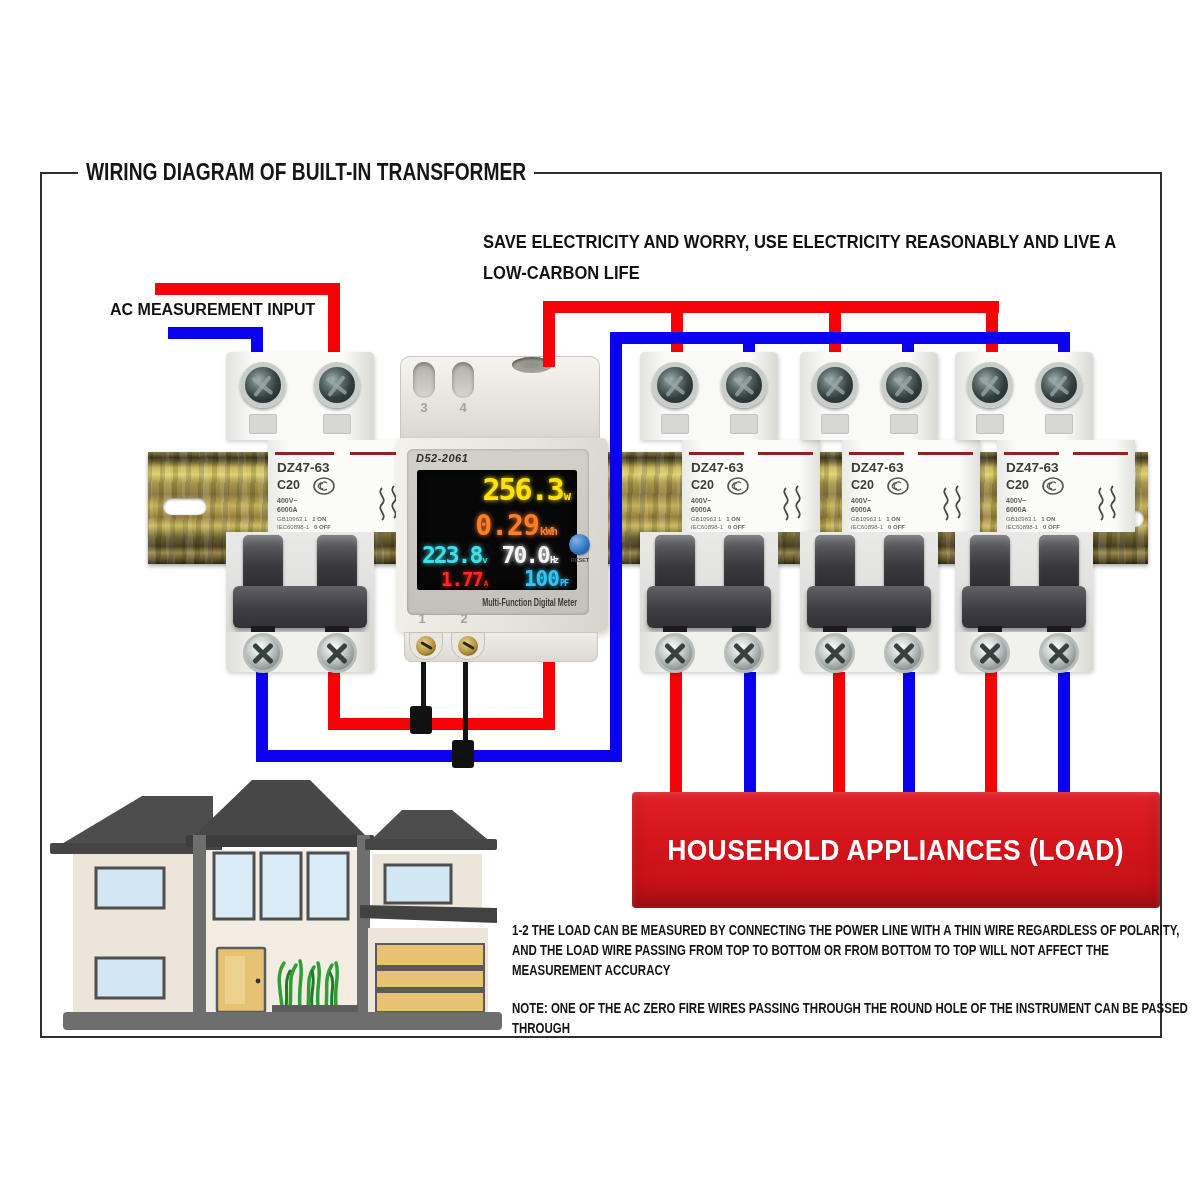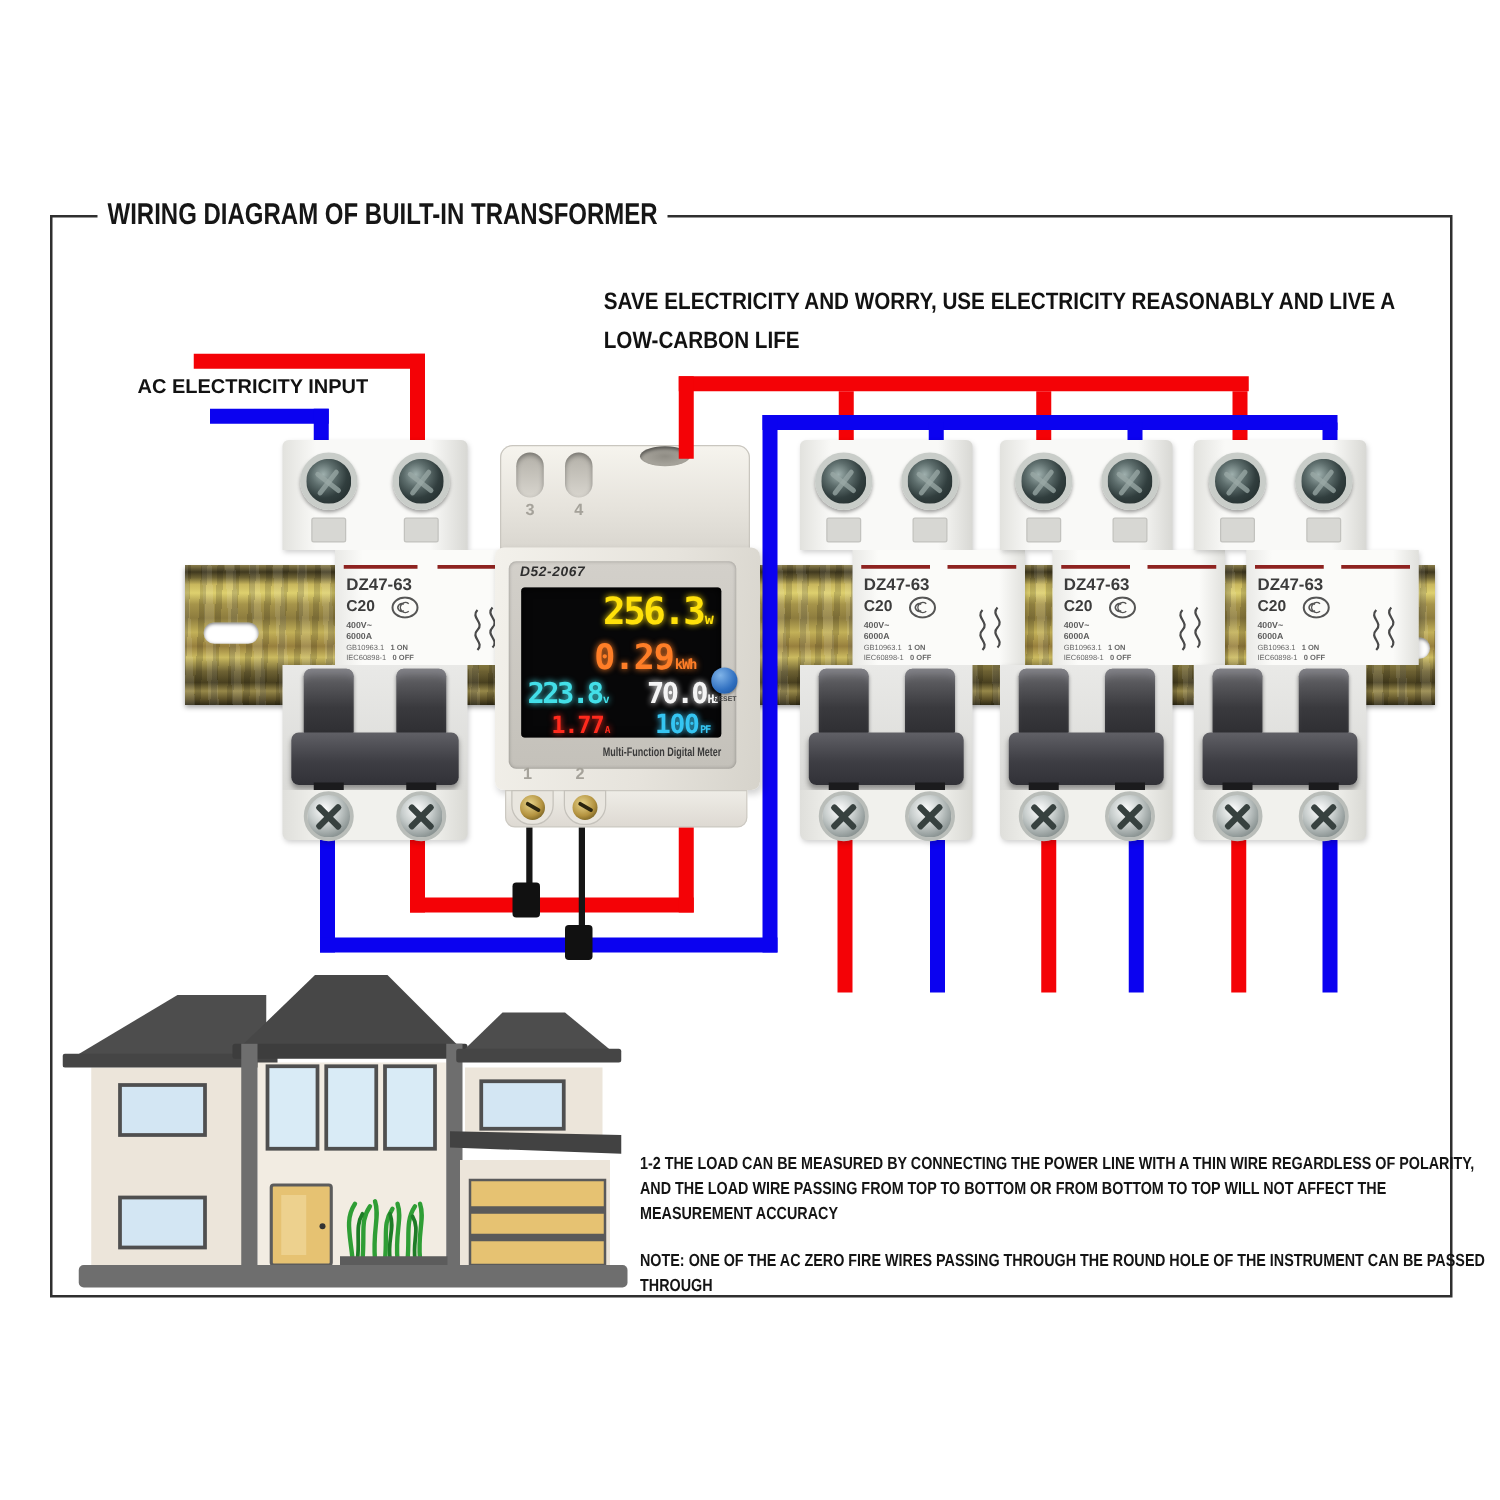--- a/index.html
+++ b/index.html
@@ -103,21 +103,21 @@
   #m-frame{left:407px;top:449px;width:182px;height:166px;border-radius:6px;z-index:4;
     background:linear-gradient(180deg,#d3d0ca,#c4c1ba);box-shadow:inset 0 0 3px rgba(0,0,0,.3);}
   #m-model{left:416px;top:452px;font-size:11px;font-weight:700;font-style:italic;color:#2e2e2e;
     letter-spacing:.5px;z-index:5;}
   #m-screen{left:417px;top:470px;width:160px;height:120px;background:#070708;border-radius:3px;
     box-shadow:inset 0 0 8px #000;z-index:5;font-family:"DejaVu Sans Mono",monospace;font-weight:700;}
   .seg-row{position:absolute;line-height:1;white-space:nowrap;text-shadow:0 0 5px;}
   .seg-row .unit{font-size:40%;margin-left:1px;}
   #row-power{top:5px;right:8px;font-size:30px;color:var(--seg-yellow,#ffe10a);letter-spacing:-2px;}
   #row-energy{top:42px;right:20px;font-size:28px;color:var(--seg-orange,#ff7e27);letter-spacing:-1px;}
-  #row-ve{top:74px;left:5px;right:4px;display:flex;justify-content:space-between;align-items:baseline;}
+  #row-ve{top:74px;left:5px;right:20px;display:flex;justify-content:space-between;align-items:baseline;}
   #volt{font-size:23px;color:var(--seg-cyan,#43dfe8);letter-spacing:-2px;}
   #freq{font-size:23px;color:var(--seg-white,#f5f5f5);letter-spacing:-2px;}
   #row-ap{top:99px;left:24px;right:9px;display:flex;justify-content:space-between;align-items:baseline;}
   #curr{font-size:19px;color:var(--seg-red,#ff2a1d);letter-spacing:-1px;}
   #pf{font-size:21px;color:var(--seg-pf,#35c5f2);letter-spacing:-1px;}
   #m-footer{left:417px;top:597px;width:160px;text-align:right;font-size:10px;font-weight:700;color:#3a3a3a;
     transform:scaleX(.72);transform-origin:right center;white-space:nowrap;z-index:5;}
   #m-reset{left:569px;top:534px;width:21px;height:21px;border-radius:50%;z-index:6;
     background:radial-gradient(circle at 35% 30%,#7fb3e8,#2f6fc0 60%,#1c4f92);box-shadow:0 1px 2px rgba(0,0,0,.4);}
   #m-reset-label{left:561px;top:557px;width:38px;text-align:center;font-size:5.5px;font-weight:700;color:#444;z-index:6;}
@@ -146,21 +146,21 @@
 </head>
 <body>
 
 <div id="canvas">
 
   <div class="abs" id="border-rect"></div>
 
   <div class="abs" id="title">WIRING DIAGRAM OF BUILT-IN TRANSFORMER</div>
   <div class="abs" id="subtitle">SAVE ELECTRICITY AND WORRY, USE ELECTRICITY REASONABLY AND LIVE A
 LOW-CARBON LIFE</div>
-  <div class="abs" id="ac-label">AC ELECTRICITY INPUT</div>
+  <div class="abs" id="ac-label">AC MEASUREMENT INPUT</div>
 
   <div class="abs" id="din-rail">
     <div class="rail-hole" id="rail-hole-left"></div>
     <div class="rail-hole" id="rail-hole-right"></div>
   </div>
 
   <div class="wire wr" style="left:155px;top:283px;width:185px;height:12px;"></div>
   <div class="wire wr" style="left:328px;top:283px;width:12px;height:73px;"></div>
   <div class="wire wb" style="left:168px;top:327px;width:95px;height:12px;"></div>
   <div class="wire wb" style="left:251px;top:327px;width:12px;height:29px;"></div>
@@ -348,21 +348,21 @@
   </div>
 
   <div class="abs meter-part" id="m-top"></div>
   <div class="abs" id="m-hole"></div>
   <div class="abs m-slot" id="m-slot-3"></div>
   <div class="abs m-slot" id="m-slot-4"></div>
   <div class="abs m-slot-label" id="m-slot-label-3">3</div>
   <div class="abs m-slot-label" id="m-slot-label-4">4</div>
   <div class="abs meter-part" id="m-body"></div>
   <div class="abs" id="m-frame"></div>
-  <div class="abs" id="m-model">D52-2067</div>
+  <div class="abs" id="m-model">D52-2061</div>
   <div class="abs" id="m-screen">
     <div class="seg-row" id="row-power"><span>256.3</span><span class="unit">w</span></div>
     <div class="seg-row" id="row-energy"><span>0.29</span><span class="unit">kWh</span></div>
     <div class="seg-row" id="row-ve">
       <span id="volt"><span>223.8</span><span class="unit">v</span></span>
       <span id="freq"><span>70.0</span><span class="unit">Hz</span></span>
     </div>
     <div class="seg-row" id="row-ap">
       <span id="curr"><span>1.77</span><span class="unit">A</span></span>
       <span id="pf"><span>100</span><span class="unit">PF</span></span>
@@ -374,20 +374,23 @@
   <div class="abs m-term-label" id="m-term-label-1">1</div>
   <div class="abs m-term-label" id="m-term-label-2">2</div>
   <div class="abs meter-part" id="m-bottom"></div>
   <div class="abs m-bump" id="m-bump-1">
       <div class="tscrew"></div>
     </div>
   <div class="abs m-bump" id="m-bump-2">
       <div class="tscrew"></div>
     </div>
 
+  <div class="abs" id="load-box">
+    <span>HOUSEHOLD APPLIANCES (LOAD)</span>
+  </div>
 
   <svg class="abs" id="house" width="455" height="275" viewBox="0 0 455 275">
 
     <rect x="23" y="89" width="122" height="158" fill="#ece5da"></rect>
     <polygon points="5,83 92,31 163,31 163,83" fill="#4d4d4d"></polygon>
     <rect x="0" y="78" width="172" height="11" rx="2" fill="#454545"></rect>
     <rect x="46" y="103" width="68" height="40" fill="#d3e6f3" stroke="#4f4f4f" stroke-width="3"></rect>
     <rect x="46" y="193" width="68" height="40" fill="#d3e6f3" stroke="#4f4f4f" stroke-width="3"></rect>
 
     <rect x="156" y="85" width="151" height="162" fill="#f2ece2"></rect>

